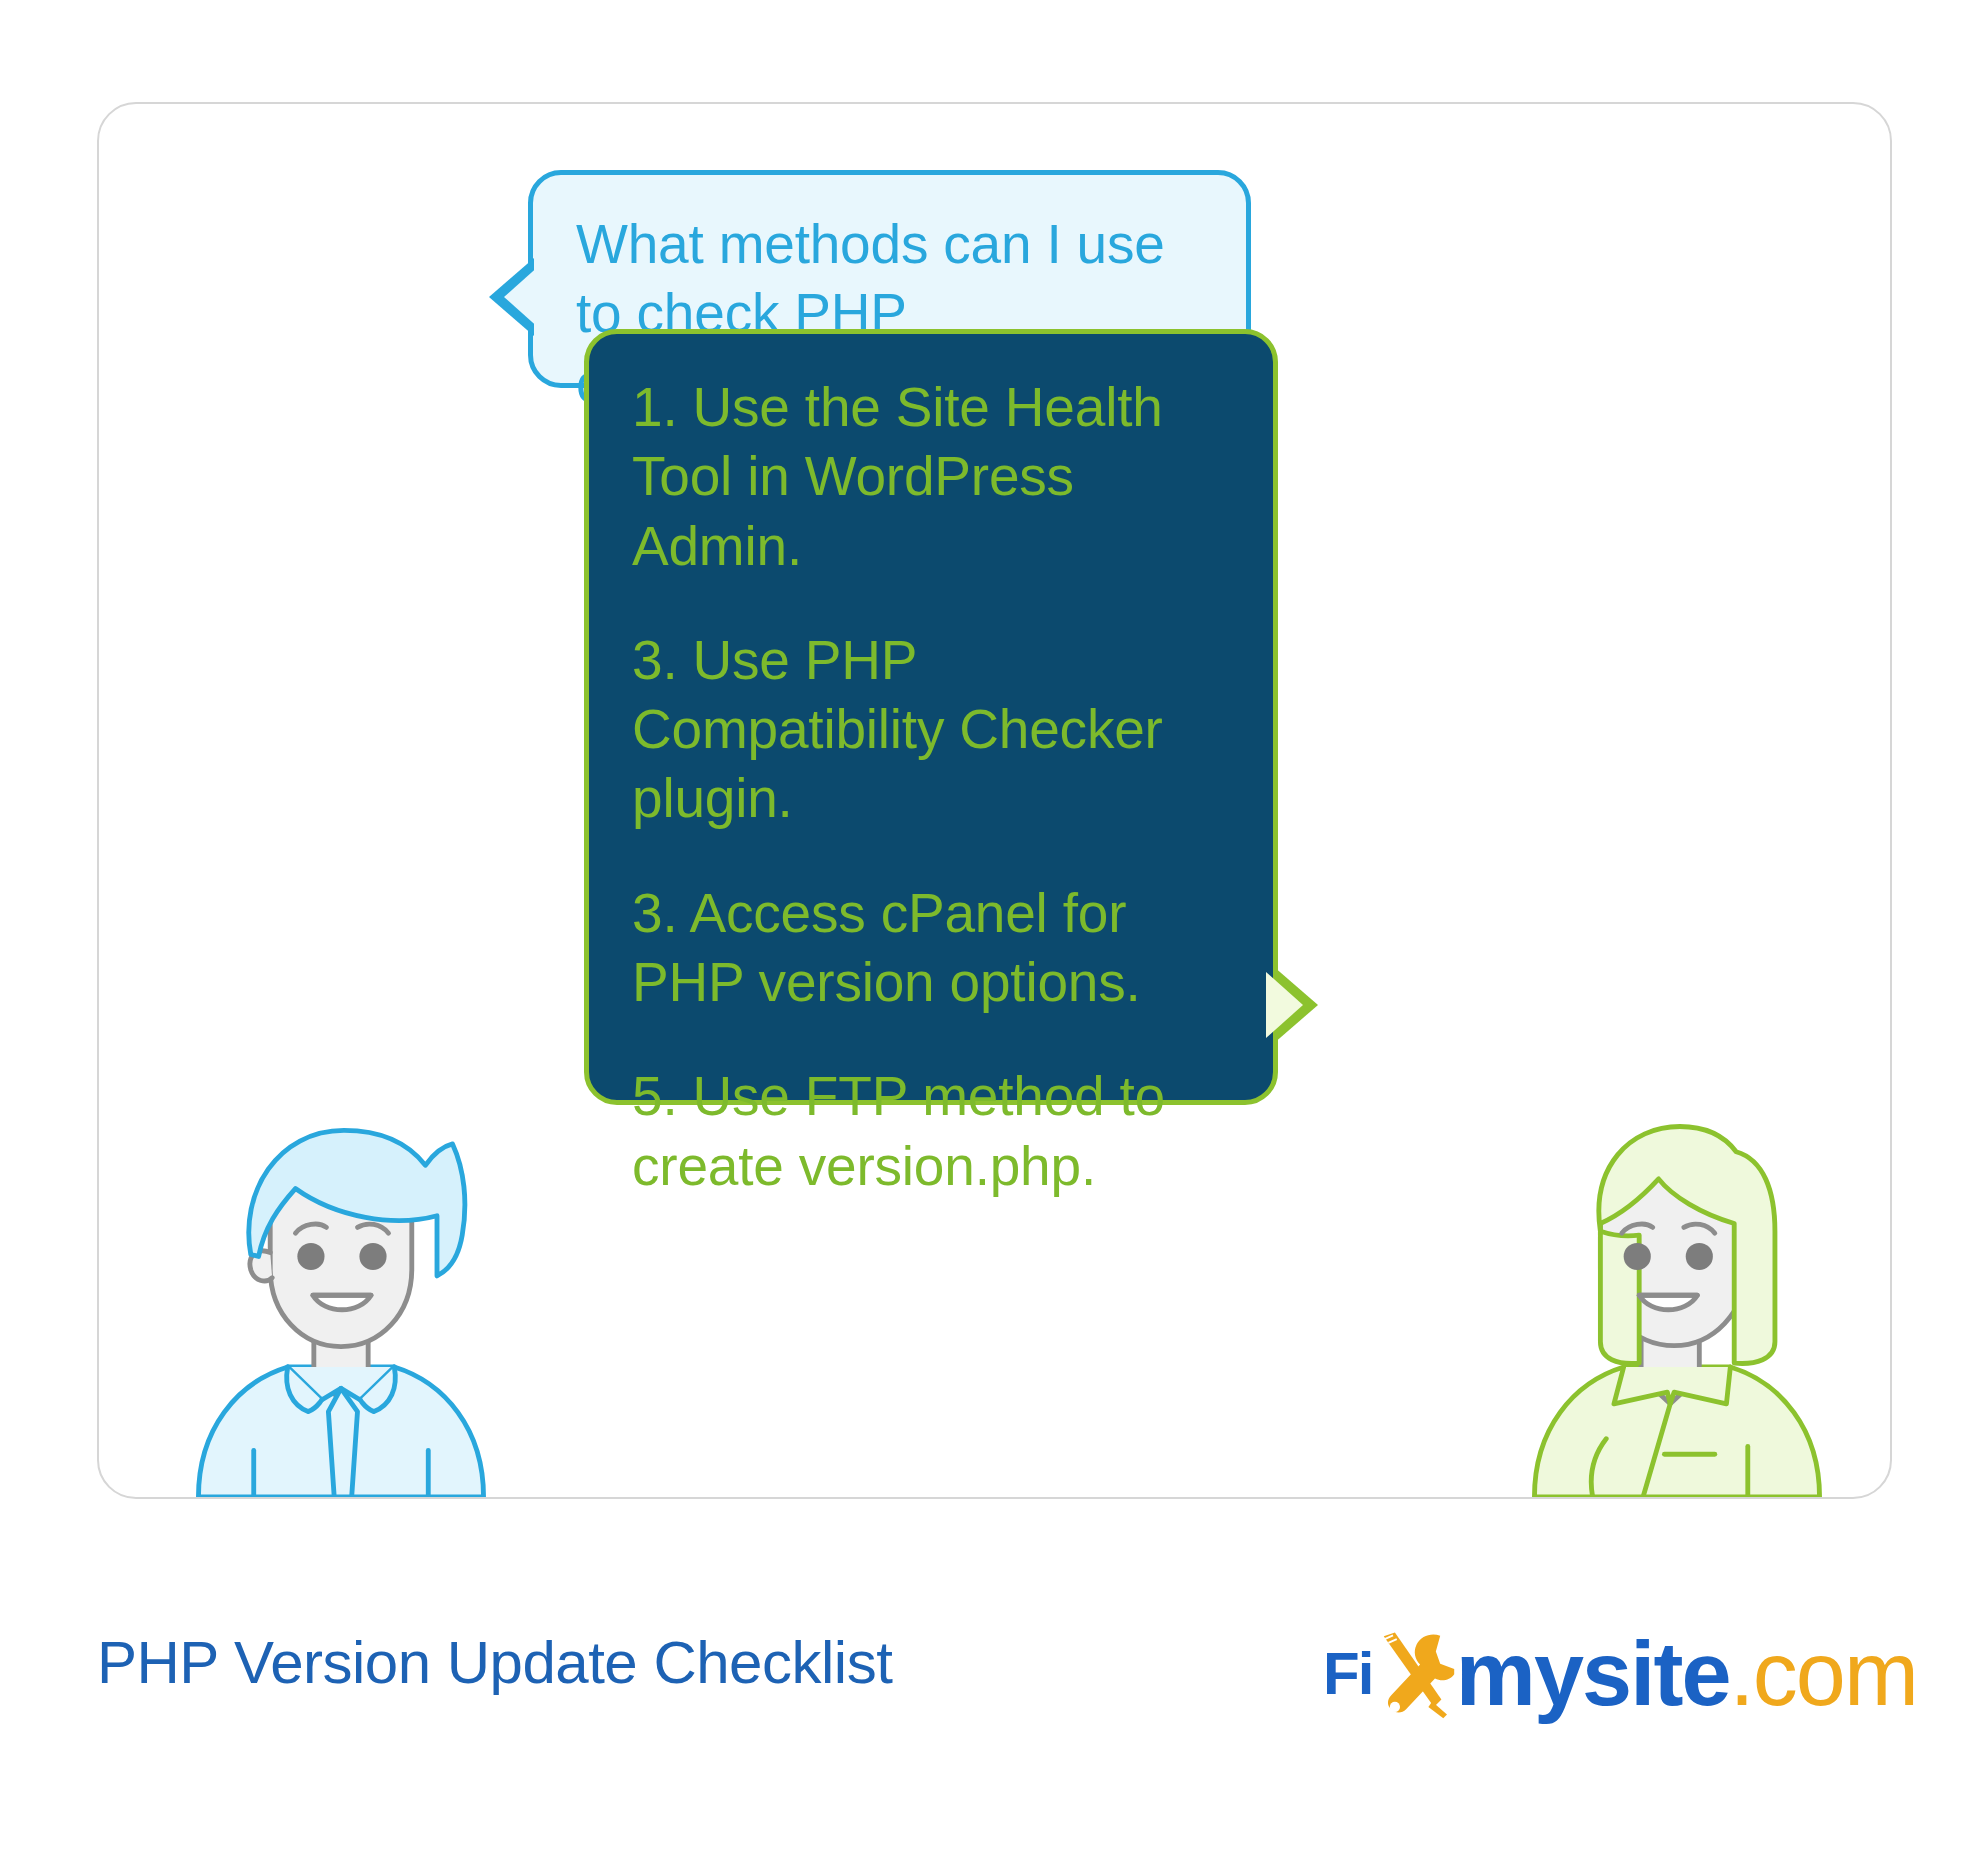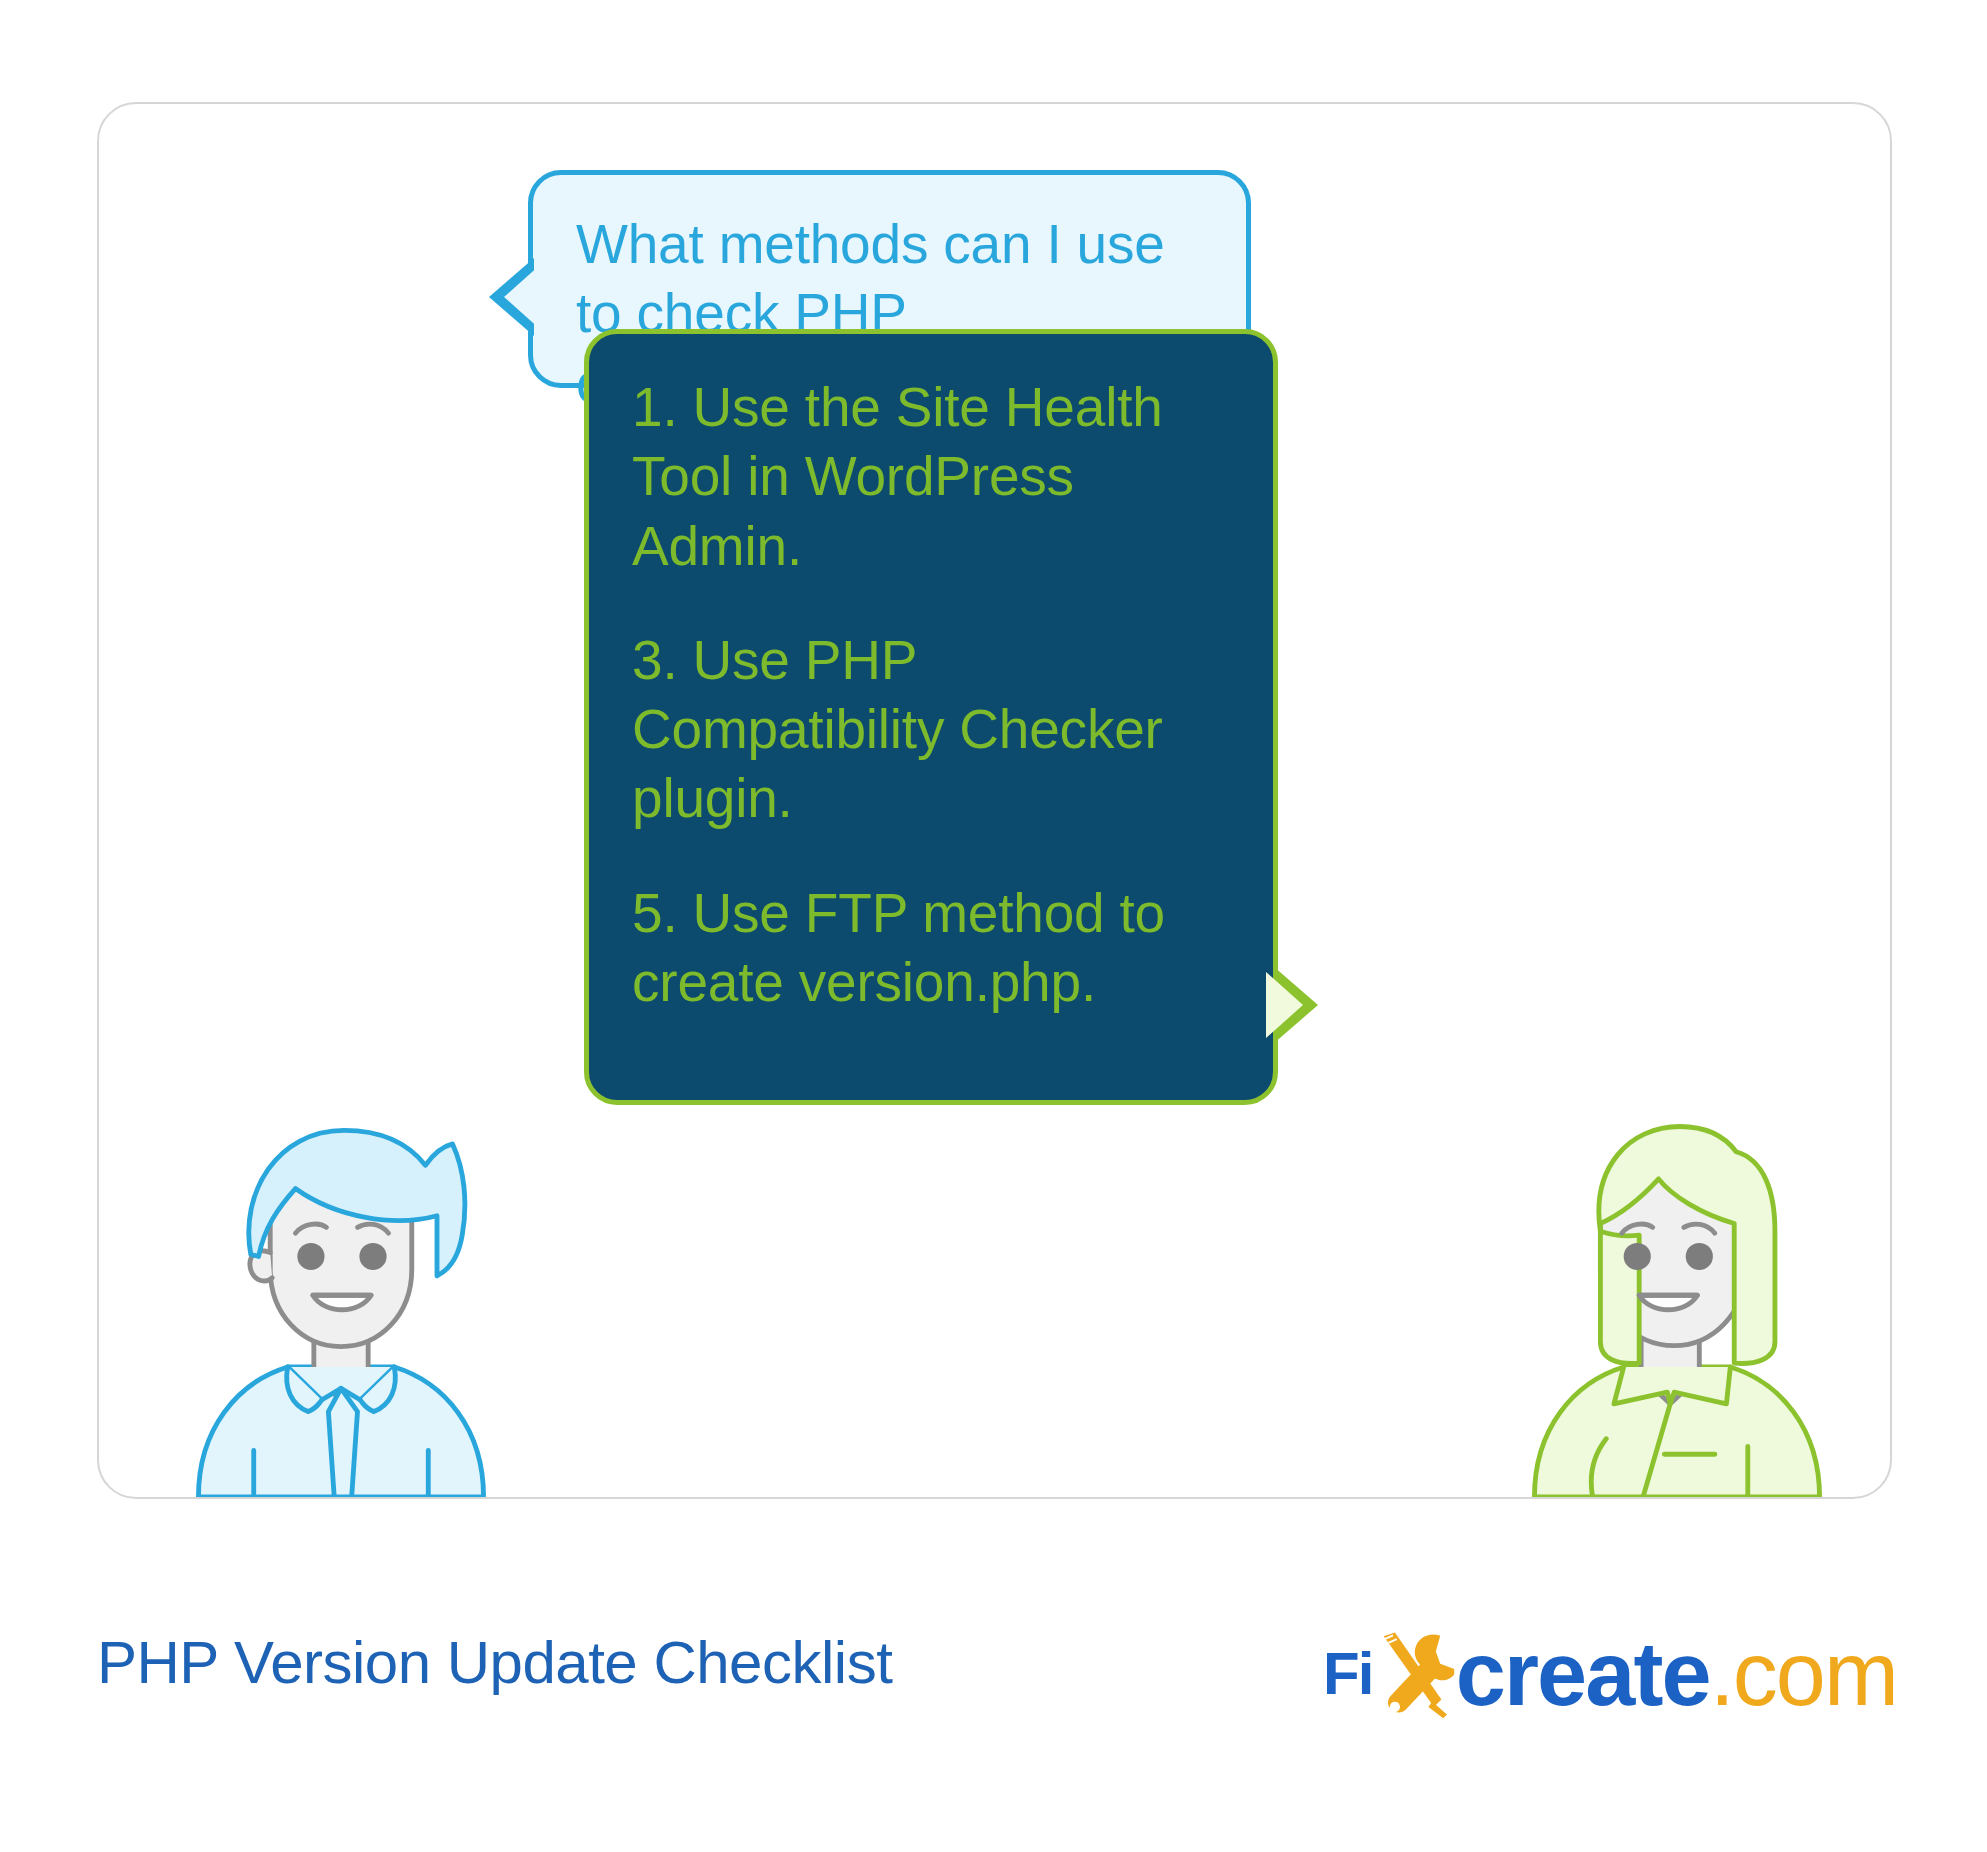--- a/index.html
+++ b/index.html
@@ -171,20 +171,21 @@
     <div class="tail-out"></div>
     <div class="tail-in"></div>
     <span>What methods can I use to check PHP compatibility?</span>
   </div>
 
   <div class="bubble bubble-a">
     <div class="tail-out"></div>
     <div class="tail-in"></div>
     <p class="step">1. Use the Site Health Tool in WordPress Admin.</p>
     <p class="step">3. Use PHP Compatibility Checker plugin.</p>
+    <p class="step">3. Access cPanel for PHP version options.</p>
     <p class="step">5. Use FTP method to create version.php.</p>
   </div>
 
   <div class="avatar avatar-left">
     <svg viewBox="0 0 330 400" width="320" height="388" xmlns="http://www.w3.org/2000/svg">
       <g fill="none" stroke-width="5" stroke-linecap="round" stroke-linejoin="round">
 
         <path d="M18 400 C18 330 58 282 110 266 L220 266 C272 282 312 330 312 400 Z" fill="#e2f5fd" stroke="#29a7dd"></path>
 
         <path d="M137 218 L137 275 L165 300 L193 275 L193 218 Z" fill="#f0f0f0" stroke="#8d8d8d"></path>
@@ -274,16 +275,16 @@
         <path d="M19 13 L28 9" stroke="#ffffff" stroke-width="2.2"></path>
         <path d="M23 17 L32 13" stroke="#ffffff" stroke-width="2.2"></path>
 
         <path d="M84 8 C74 4 62 8 57 18 C53 26 55 35 61 41 L28 76
                  C23 81 23 88 28 92 C33 97 40 97 45 92 L78 57
                  C86 61 95 59 100 52 L100 46 L84 40 L79 26 Z" transform="translate(-4,0) scale(0.94) translate(4,2)"></path>
         <circle cx="30" cy="86" r="5.5" fill="#ffffff"></circle>
       </g>
     </svg>
   </span>
-  <span class="logo-rest">create</span>
+  <span class="logo-rest">mysite</span>
   <span class="logo-com">.com</span>
 </div>
 
 
 </body></html>

